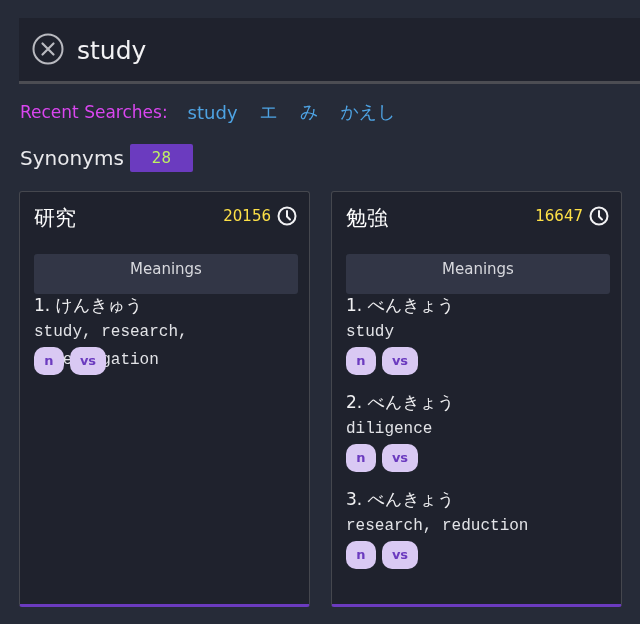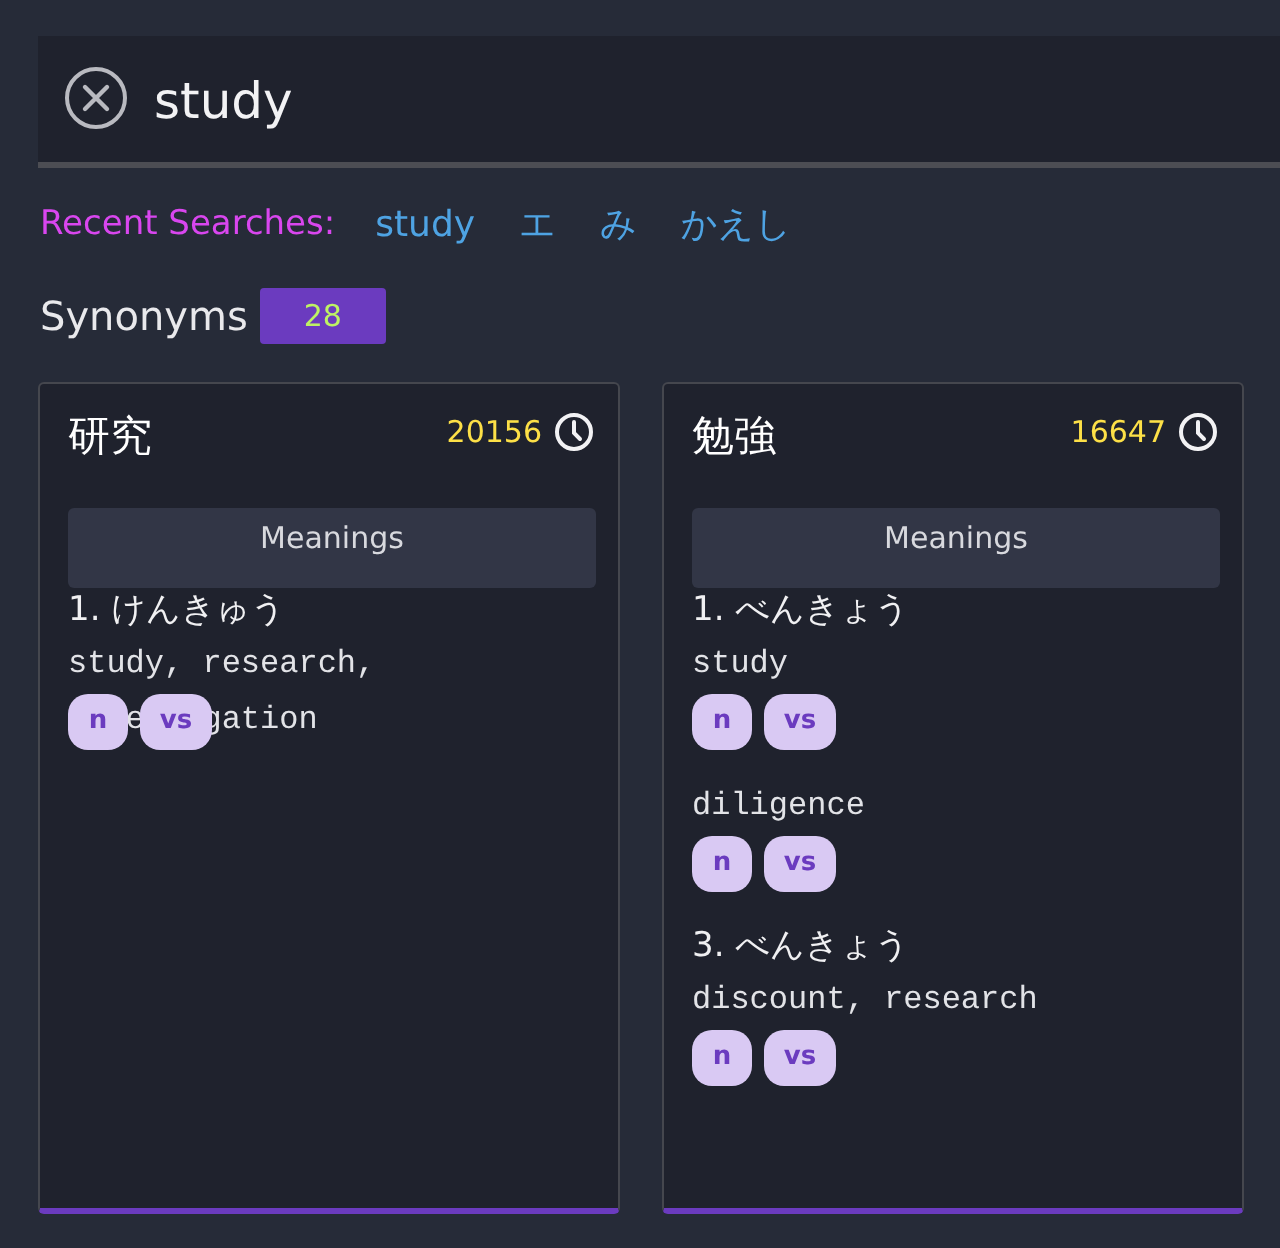--- a/index.html
+++ b/index.html
@@ -139,28 +139,29 @@
   <div class="meanings-list">
     <div class="meaning">
       <div class="meaning-reading">1. べんきょう</div>
       <div class="meaning-gloss">study</div>
       <div class="tags">
         <span class="tag">n</span>
         <span class="tag vs">vs</span>
       </div>
     </div>
     <div class="meaning">
+      <div class="meaning-reading">2. べんきょう</div>
       <div class="meaning-gloss">diligence</div>
       <div class="tags">
         <span class="tag">n</span>
         <span class="tag vs">vs</span>
       </div>
     </div>
     <div class="meaning">
       <div class="meaning-reading">3. べんきょう</div>
-      <div class="meaning-gloss">discount, research</div>
+      <div class="meaning-gloss">research, reduction</div>
       <div class="tags">
         <span class="tag">n</span>
         <span class="tag vs">vs</span>
       </div>
     </div>
   </div>
 </div>
 
 </body></html>

